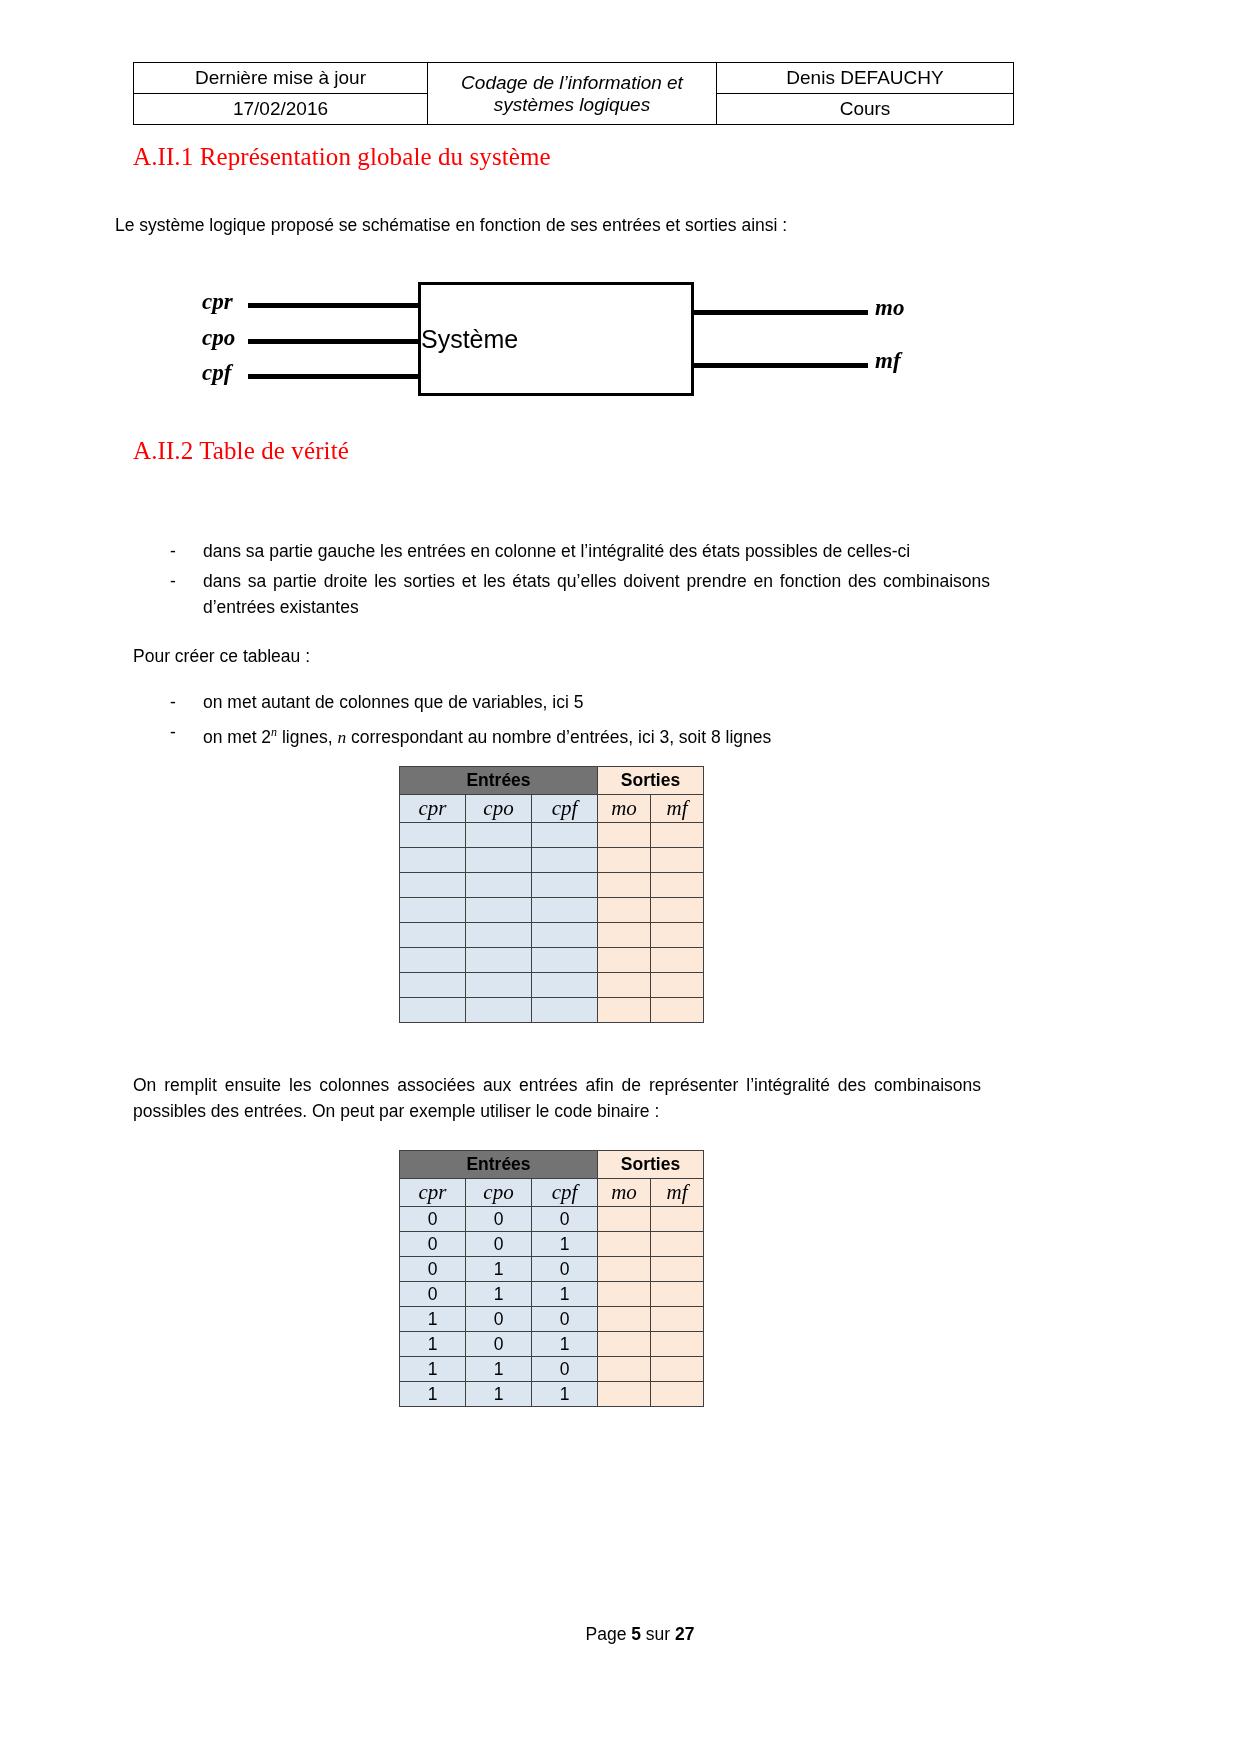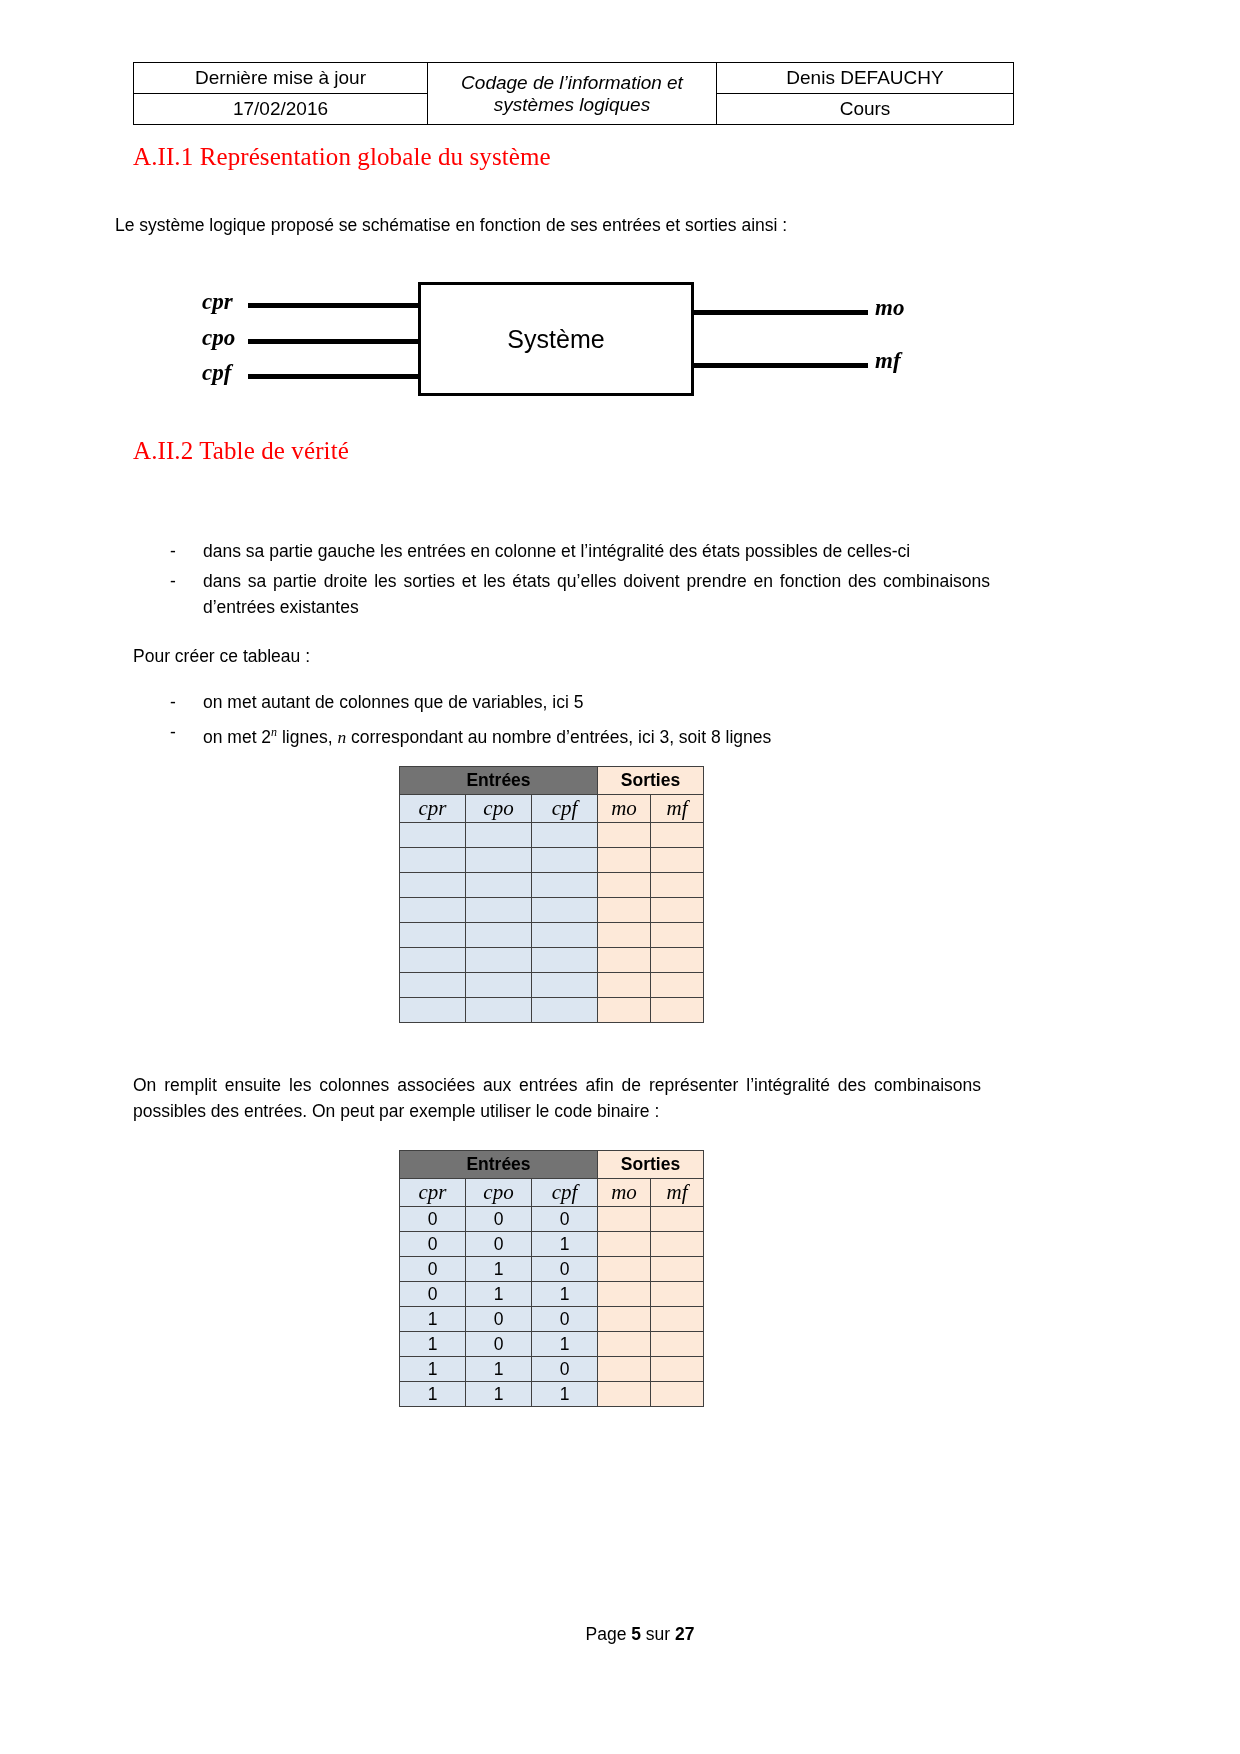--- a/index.html
+++ b/index.html
@@ -113,21 +113,20 @@
     position: absolute;
     left: 238px;
     top: 12px;
     width: 276px;
     height: 114px;
     border: 3.5px solid #000000;
     background: #ffffff;
     box-sizing: border-box;
     display: flex;
     align-items: center;
-    justify-content: center;
   }
   .sys-box-label {
     font-family: "Liberation Sans", sans-serif;
     font-size: 25px;
     color: #000000;
   }
   .wire {
     position: absolute;
     background: #000000;
     height: 4.5px;

